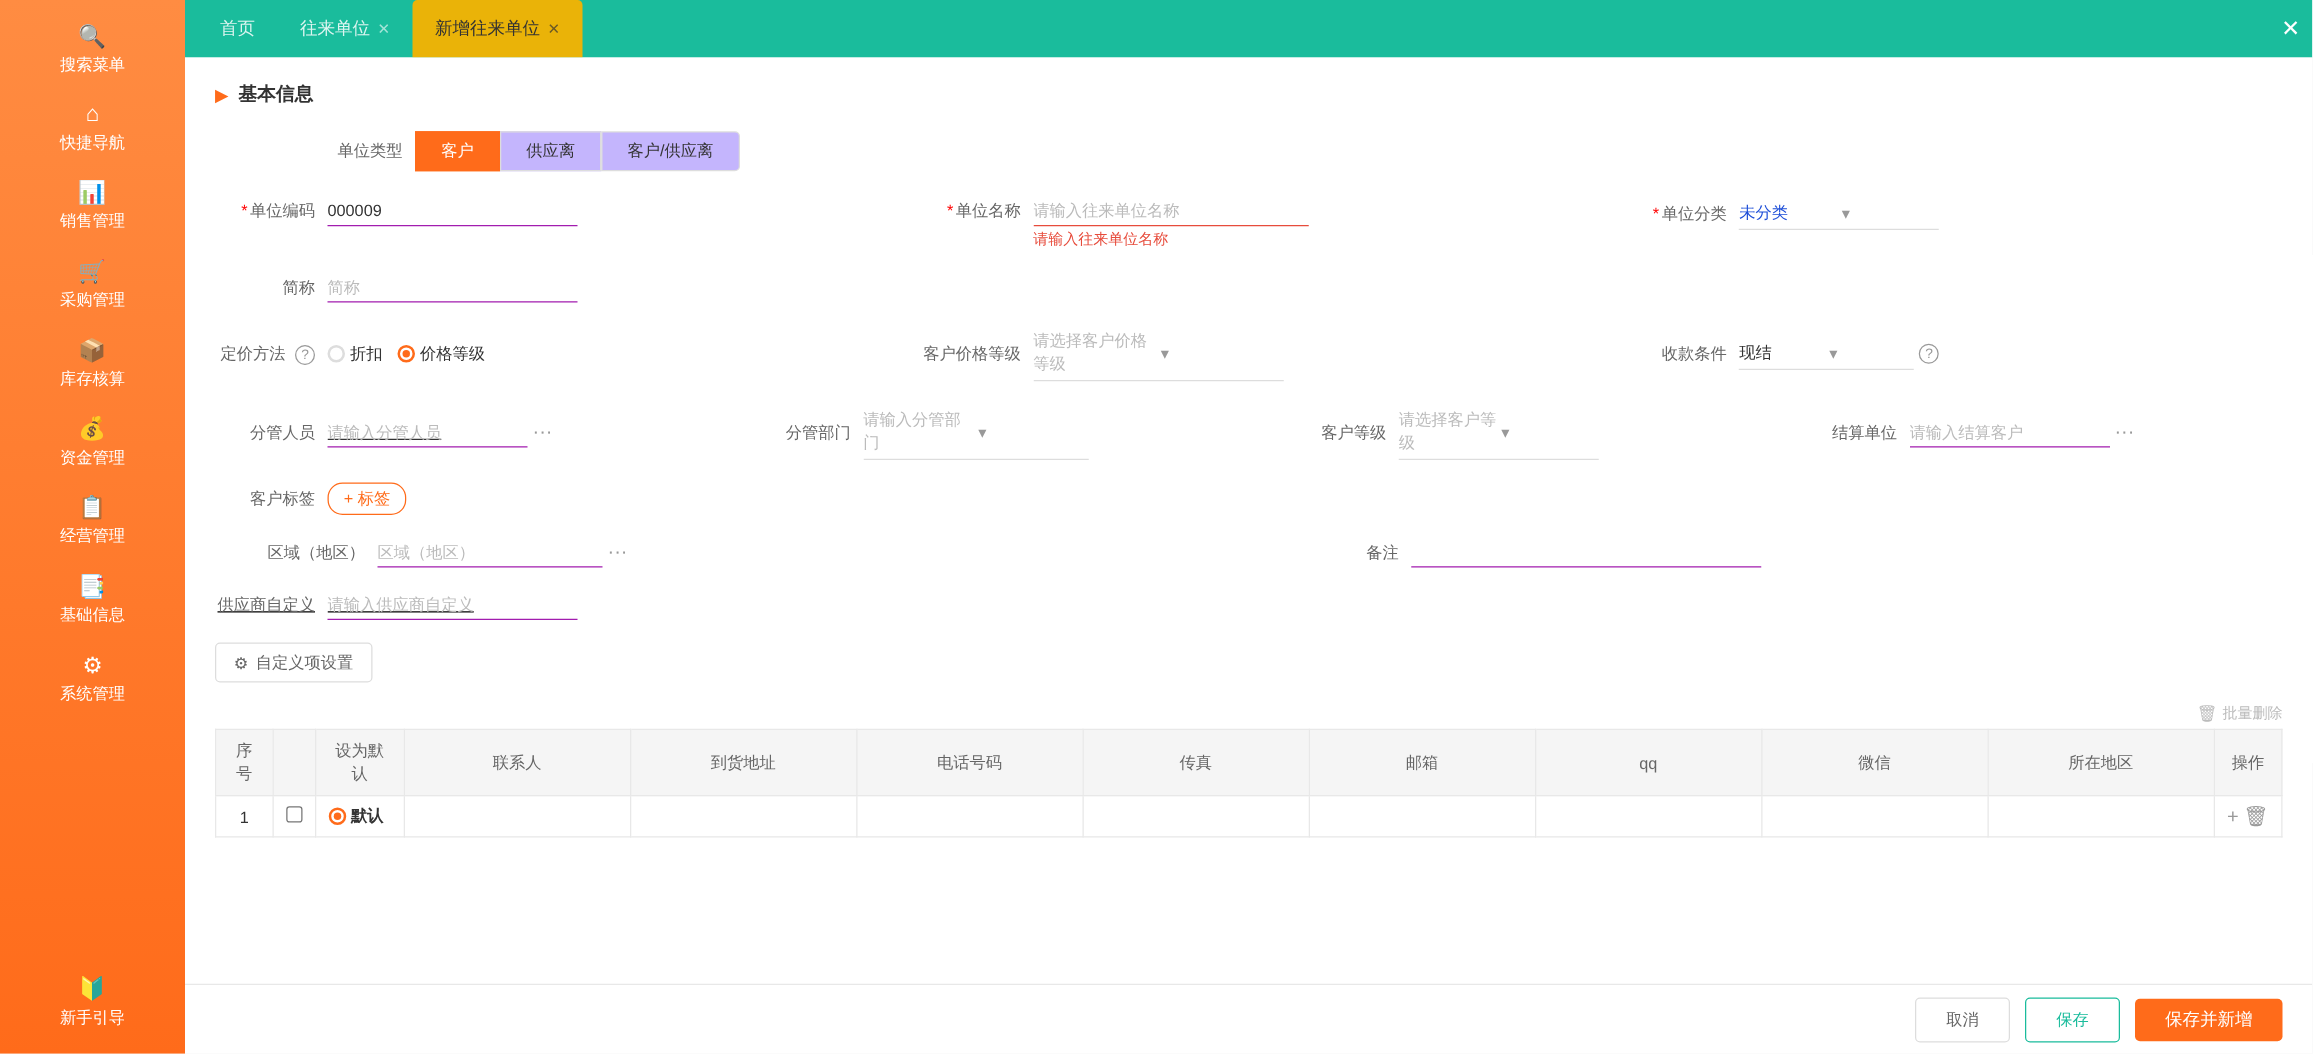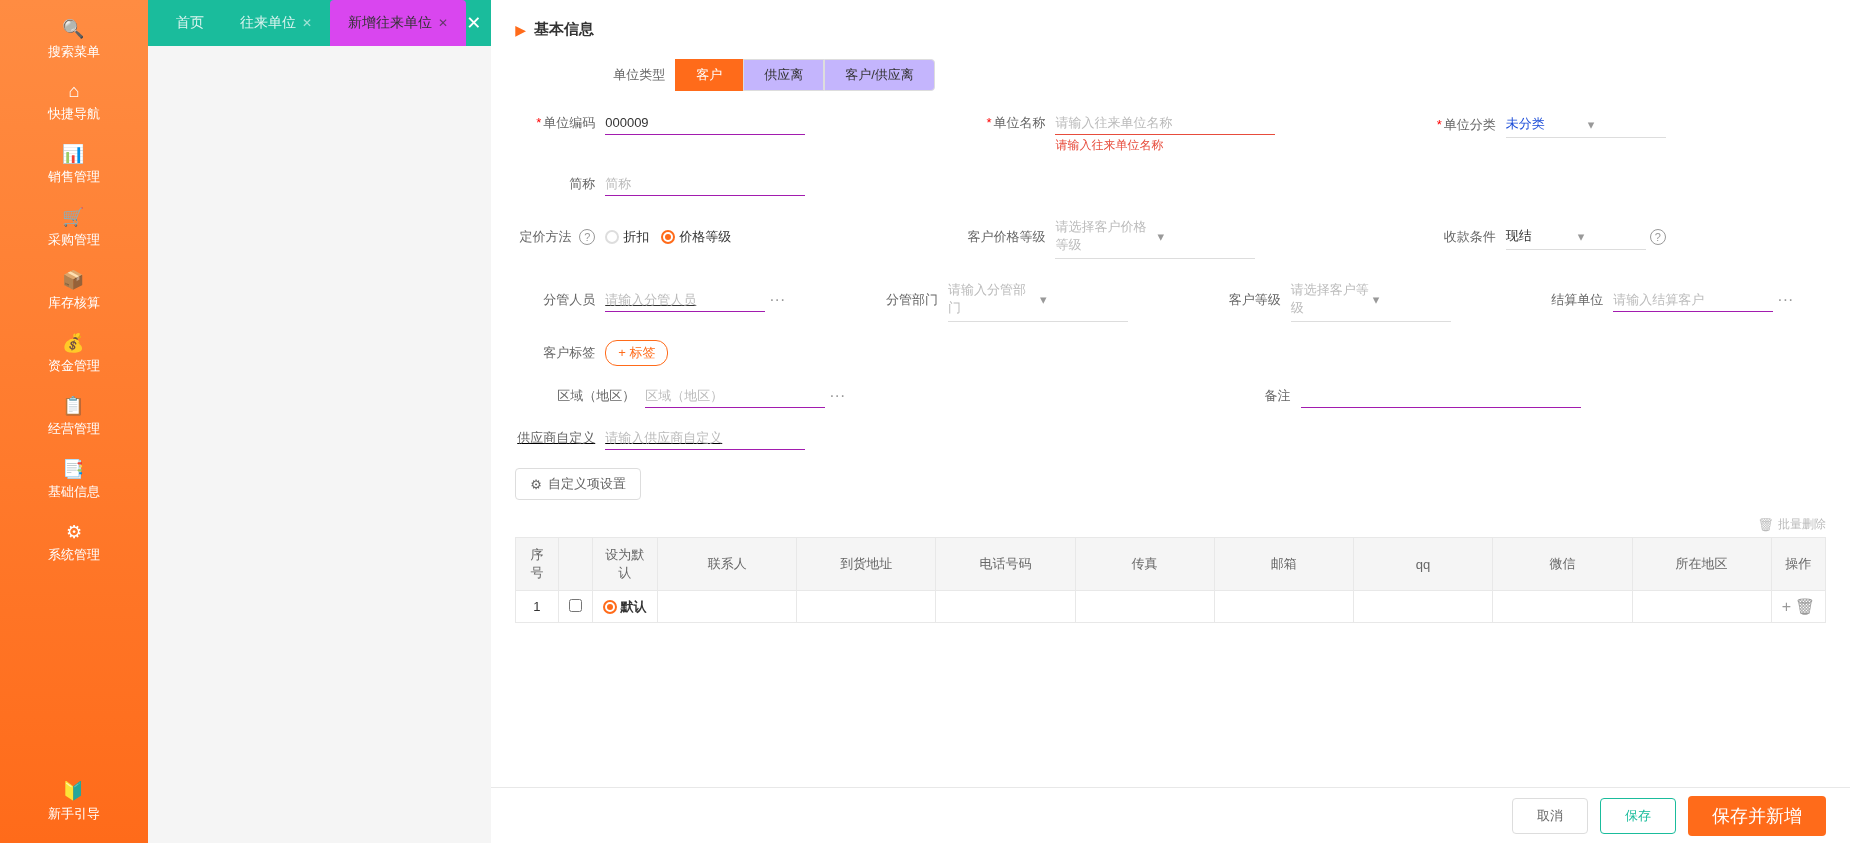--- a/index.html
+++ b/index.html
@@ -35,21 +35,21 @@
       display: flex;
       flex-direction: column;
       align-items: center;
       padding-bottom: 10px;
     }
 
     
     .main-area {
       flex: 1;
       display: flex;
-      flex-direction: row;
+      flex-direction: column;
       overflow: hidden;
     }
 
     
     .tab-bar {
       background: #1abc9c;
       display: flex;
       align-items: center;
       height: 46px;
       padding: 0 10px;
@@ -60,21 +60,21 @@
       height: 46px;
       display: flex;
       align-items: center;
       cursor: pointer;
       color: rgba(255,255,255,0.85);
       font-size: 14px;
       position: relative;
       gap: 6px;
     }
     .tab.active {
-      background: #d946ef;
+      background: #eab308;
       color: #333;
       border-radius: 4px 4px 0 0;
     }
     .tab-close {
       font-size: 12px;
       color: inherit;
       opacity: 0.7;
       cursor: pointer;
     }
     .tab-bar-close {
@@ -337,21 +337,21 @@
       color: #1abc9c;
       cursor: pointer;
       font-size: 13px;
     }
     .btn-save-new {
       padding: 8px 24px;
       border-radius: 4px;
       background: #ff6b1a;
       color: #fff;
       cursor: pointer;
-      font-size: 18px;
+      font-size: 14px;
       border: none;
     }
 
     
     .info-icon {
       color: #ff6b1a;
       font-size: 14px;
     }
     .form-label-w90 { width: 90px; }
 

